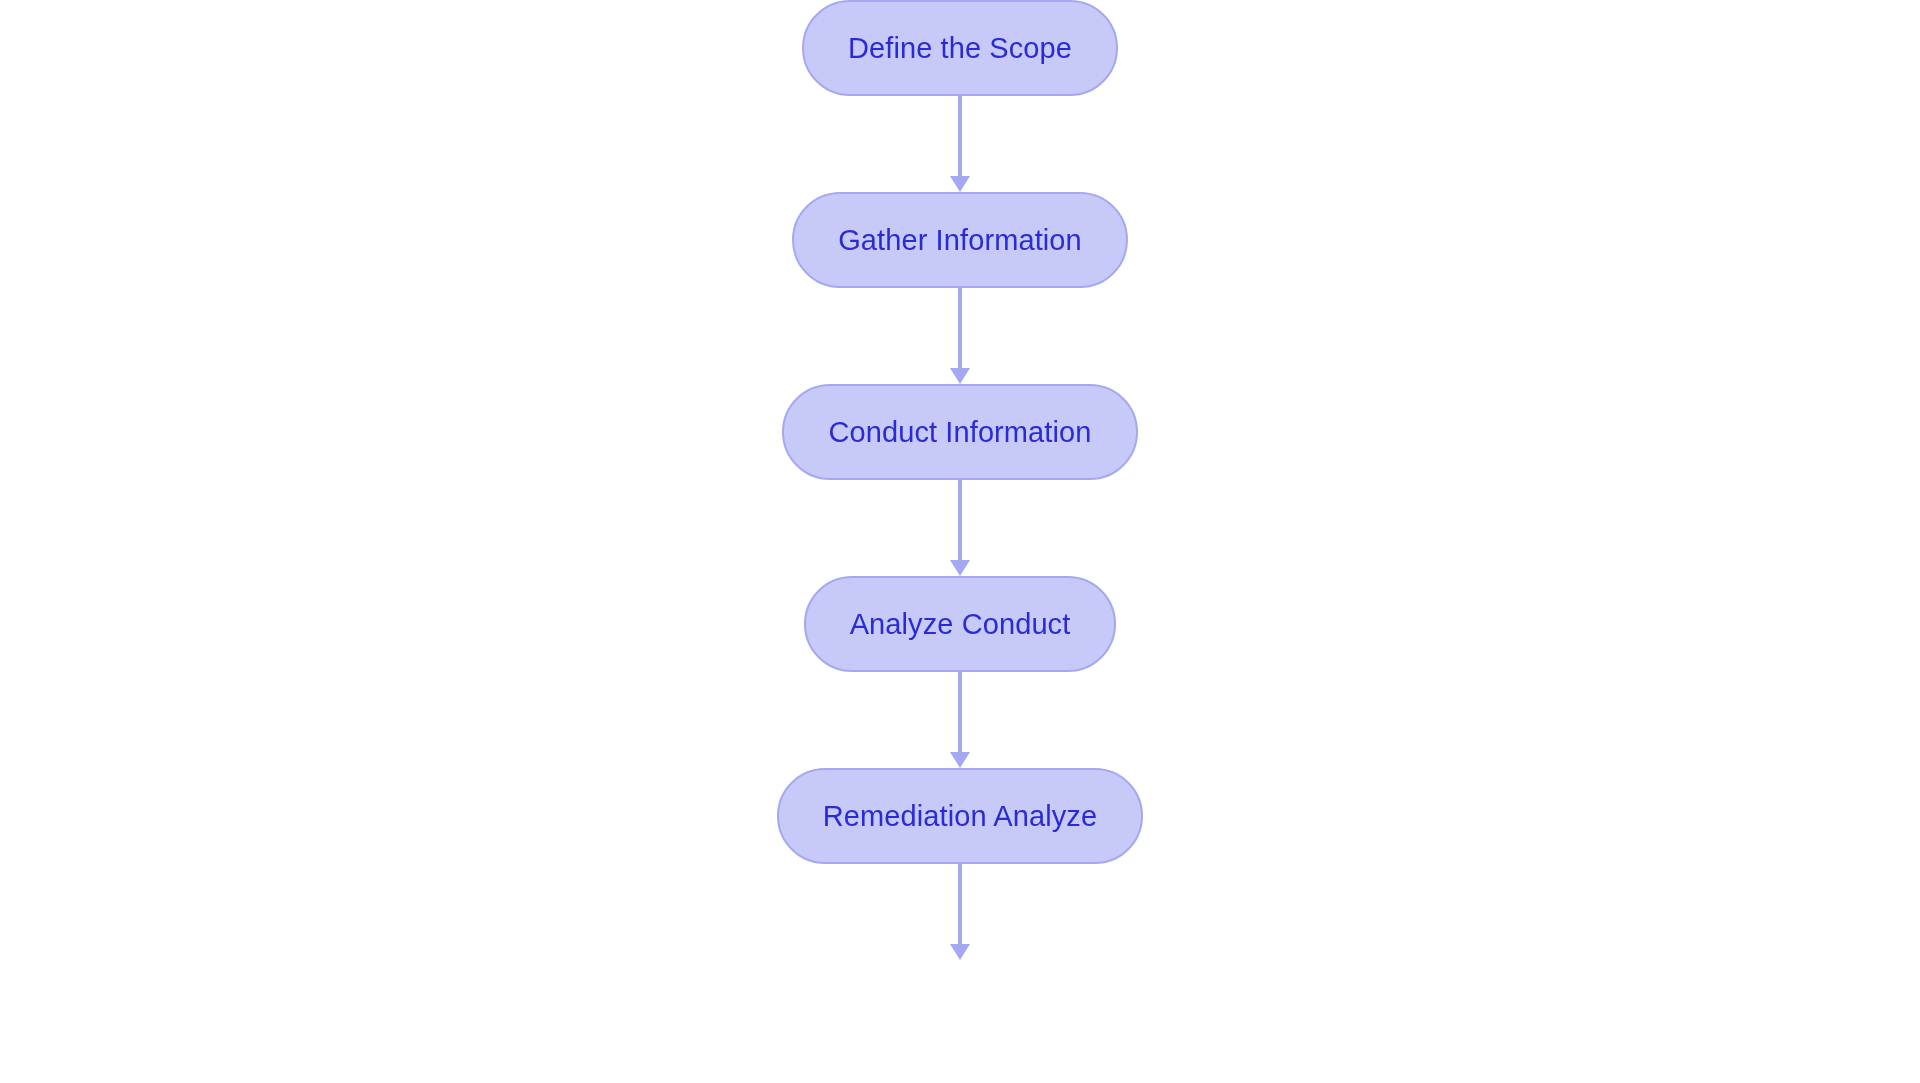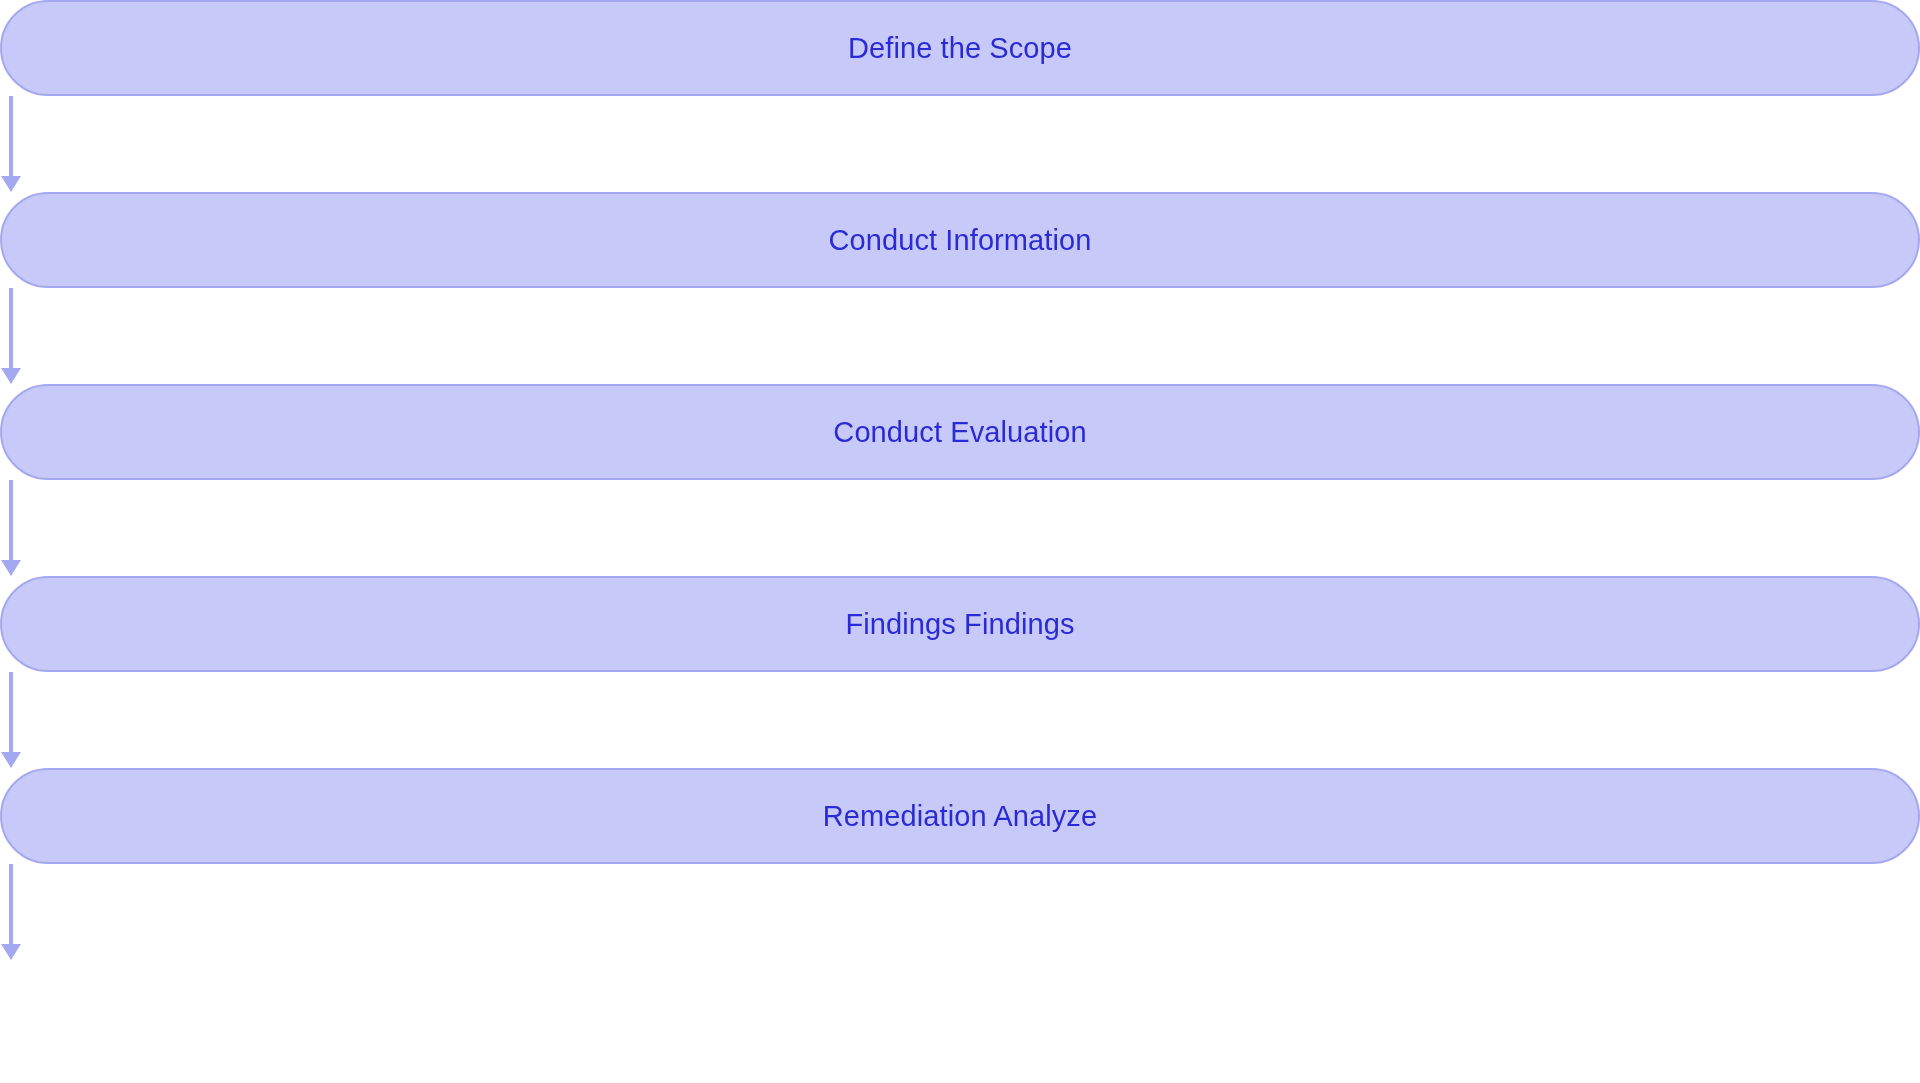--- a/index.html
+++ b/index.html
@@ -23,20 +23,21 @@
   }
 
   .flow-column {
     position: absolute;
     left: 0;
     top: 0;
     width: 1920px;
     height: 825px;
     display: flex;
     flex-direction: column;
+    align-items: center;
     justify-content: flex-start;
   }
 
   .flow-node {
     box-sizing: border-box;
     height: 96px;
     border-radius: 48px;
     background: #c7caf9;
     border: 2px solid #a3a8f0;
     color: #2a2ad6;
@@ -88,39 +89,39 @@
     <div class="flow-node">
       <span>Define the Scope</span>
     </div>
 
     <div class="flow-connector">
       <div class="conn-line"></div>
       <div class="conn-head"></div>
     </div>
 
     <div class="flow-node">
+      <span>Gather Information</span>
+    </div>
+
+    <div class="flow-connector">
+      <div class="conn-line"></div>
+      <div class="conn-head"></div>
+    </div>
+
+    <div class="flow-node">
       <span>Conduct Information</span>
     </div>
 
     <div class="flow-connector">
       <div class="conn-line"></div>
       <div class="conn-head"></div>
     </div>
 
     <div class="flow-node">
-      <span>Conduct Evaluation</span>
-    </div>
-
-    <div class="flow-connector">
-      <div class="conn-line"></div>
-      <div class="conn-head"></div>
-    </div>
-
-    <div class="flow-node">
-      <span>Findings Findings</span>
+      <span>Analyze Conduct</span>
     </div>
 
     <div class="flow-connector">
       <div class="conn-line"></div>
       <div class="conn-head"></div>
     </div>
 
     <div class="flow-node">
       <span>Remediation Analyze</span>
     </div>

